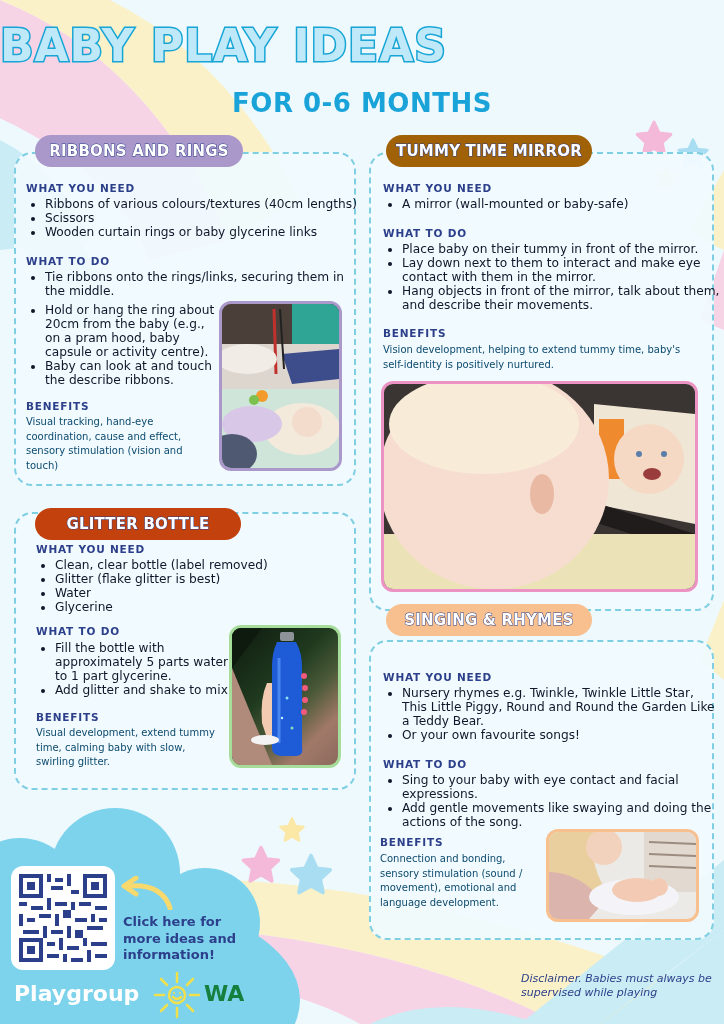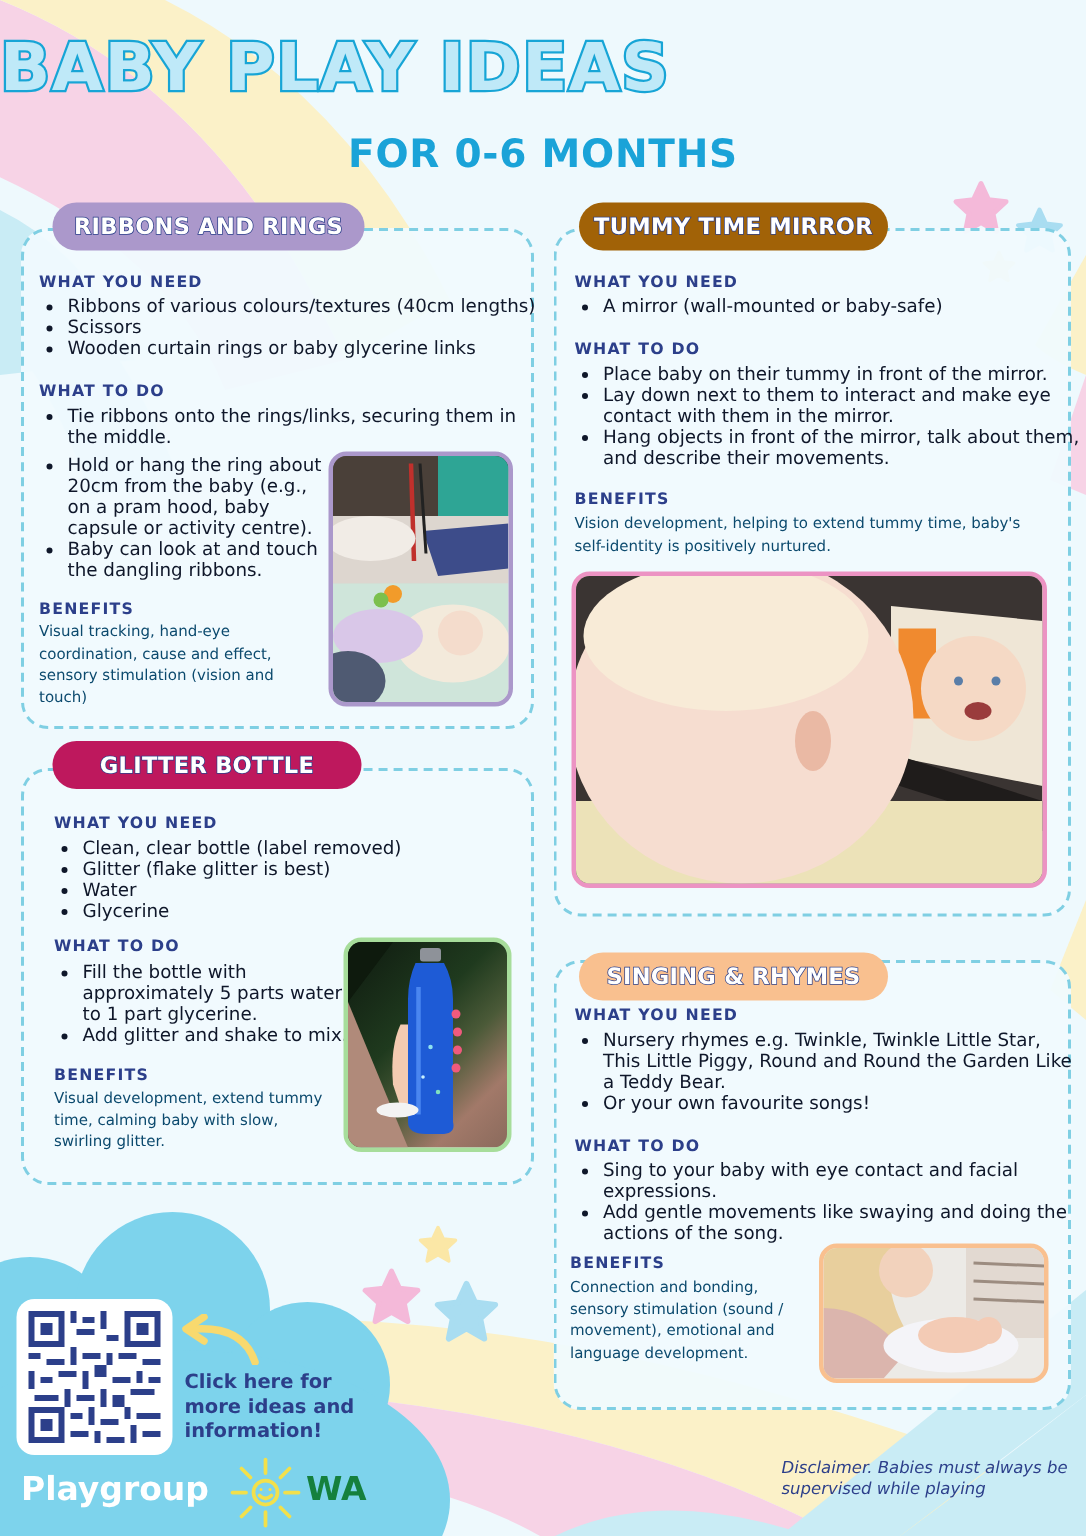--- a/index.html
+++ b/index.html
@@ -112,21 +112,21 @@
   <li>Ribbons of various colours/textures (40cm lengths)</li>
   <li>Scissors</li>
   <li>Wooden curtain rings or baby glycerine links</li>
 </ul>
 <div class="sec-h" style="left:26px;top:255px">WHAT TO DO</div>
 <ul class="items" style="left:27px;top:270px;width:305px">
   <li style="margin-bottom:16px">Tie ribbons onto the rings/links, securing them in the middle.</li>
 </ul>
 <ul class="items" style="left:27px;top:303px;width:178px">
   <li>Hold or hang the ring about 20cm from the baby (e.g., on a pram hood, baby capsule or activity centre).</li>
-  <li>Baby can look at and touch the dangling ribbons.</li>
+  <li>Baby can look at and touch the describe ribbons.</li>
 </ul>
 <div class="sec-h" style="left:26px;top:400px">BENEFITS</div>
 <div class="para" style="left:26px;top:415px;width:185px">Visual tracking, hand-eye coordination, cause and effect, sensory stimulation (vision and touch)</div>
 <div class="photo" style="left:219px;top:301px;width:123px;height:170px;border:3px solid #ab98cb;background:linear-gradient(160deg,#6e6259 0%,#2f9a8d 22%,#d9d3cc 40%,#c7e0d4 55%,#e6e0ec 70%,#f1e7d5 85%,#cfc9d8 100%)">
   <svg width="117" height="164" viewBox="0 0 117 164" style="position:absolute;left:0;top:0">
     <rect x="0" y="0" width="117" height="40" fill="#4a4039"></rect>
     <rect x="70" y="0" width="47" height="40" fill="#2ea595"></rect>
     <rect x="0" y="40" width="117" height="45" fill="#ddd6cf"></rect>
     <polygon points="60,50 117,45 117,75 70,80" fill="#3d4c8a"></polygon>
     <rect x="0" y="85" width="117" height="79" fill="#cfe5da"></rect>
@@ -136,21 +136,21 @@
     <ellipse cx="80" cy="125" rx="38" ry="26" fill="#f3eadb"></ellipse>
     <circle cx="85" cy="118" r="15" fill="#f4dccc"></circle>
     <ellipse cx="30" cy="120" rx="30" ry="18" fill="#d9c7e8"></ellipse>
     <circle cx="40" cy="92" r="6" fill="#f29b2a"></circle>
     <circle cx="32" cy="96" r="5" fill="#7cc04d"></circle>
     <ellipse cx="10" cy="150" rx="25" ry="20" fill="#4f5a72"></ellipse>
   </svg>
 </div>
 
 <div class="card" style="left:14px;top:512px;width:338px;height:274px"></div>
-<div class="pill" style="left:35px;top:494px;width:206px;background:#be185d">GLITTER BOTTLE</div>
+<div class="pill" style="left:35px;top:508px;width:206px;background:#c2410c">GLITTER BOTTLE</div>
 <div class="sec-h" style="left:36px;top:543px">WHAT YOU NEED</div>
 <ul class="items" style="left:37px;top:558px;width:300px">
   <li>Clean, clear bottle (label removed)</li>
   <li>Glitter (flake glitter is best)</li>
   <li>Water</li>
   <li>Glycerine</li>
 </ul>
 <div class="sec-h" style="left:36px;top:625px">WHAT TO DO</div>
 <ul class="items" style="left:37px;top:641px;width:188px">
   <li>Fill the bottle with approximately  5 parts water to 1 part glycerine.</li>
@@ -202,21 +202,21 @@
     <circle cx="255" cy="70" r="3" fill="#5a7ea8"></circle>
       <circle cx="280" cy="70" r="3" fill="#5a7ea8"></circle>
     <ellipse cx="268" cy="90" rx="9" ry="6" fill="#9a3c3c"></ellipse>
     <ellipse cx="110" cy="95" rx="115" ry="110" fill="#f6ddd0"></ellipse>
     <ellipse cx="100" cy="40" rx="95" ry="50" fill="#f8ebd7"></ellipse>
     <ellipse cx="158" cy="110" rx="12" ry="20" fill="#eab9a4"></ellipse>
   </svg>
 </div>
 
 <div class="card" style="left:369px;top:640px;width:341px;height:296px"></div>
-<div class="pill" style="left:386px;top:635px;width:206px;background:#f9c08f">SINGING &amp; RHYMES</div>
+<div class="pill" style="left:386px;top:604px;width:206px;background:#f9c08f">SINGING &amp; RHYMES</div>
 <div class="sec-h" style="left:383px;top:671px">WHAT YOU NEED</div>
 <ul class="items" style="left:384px;top:686px;width:318px">
   <li>Nursery rhymes e.g. Twinkle, Twinkle Little Star, This Little Piggy, Round and Round the Garden Like a Teddy Bear.</li>
   <li>Or your own favourite songs!</li>
 </ul>
 <div class="sec-h" style="left:383px;top:758px">WHAT TO DO</div>
 <ul class="items" style="left:384px;top:773px;width:318px">
   <li>Sing to your baby with eye contact and facial expressions.</li>
   <li>Add gentle movements like swaying and doing the actions of the song.</li>
 </ul>

